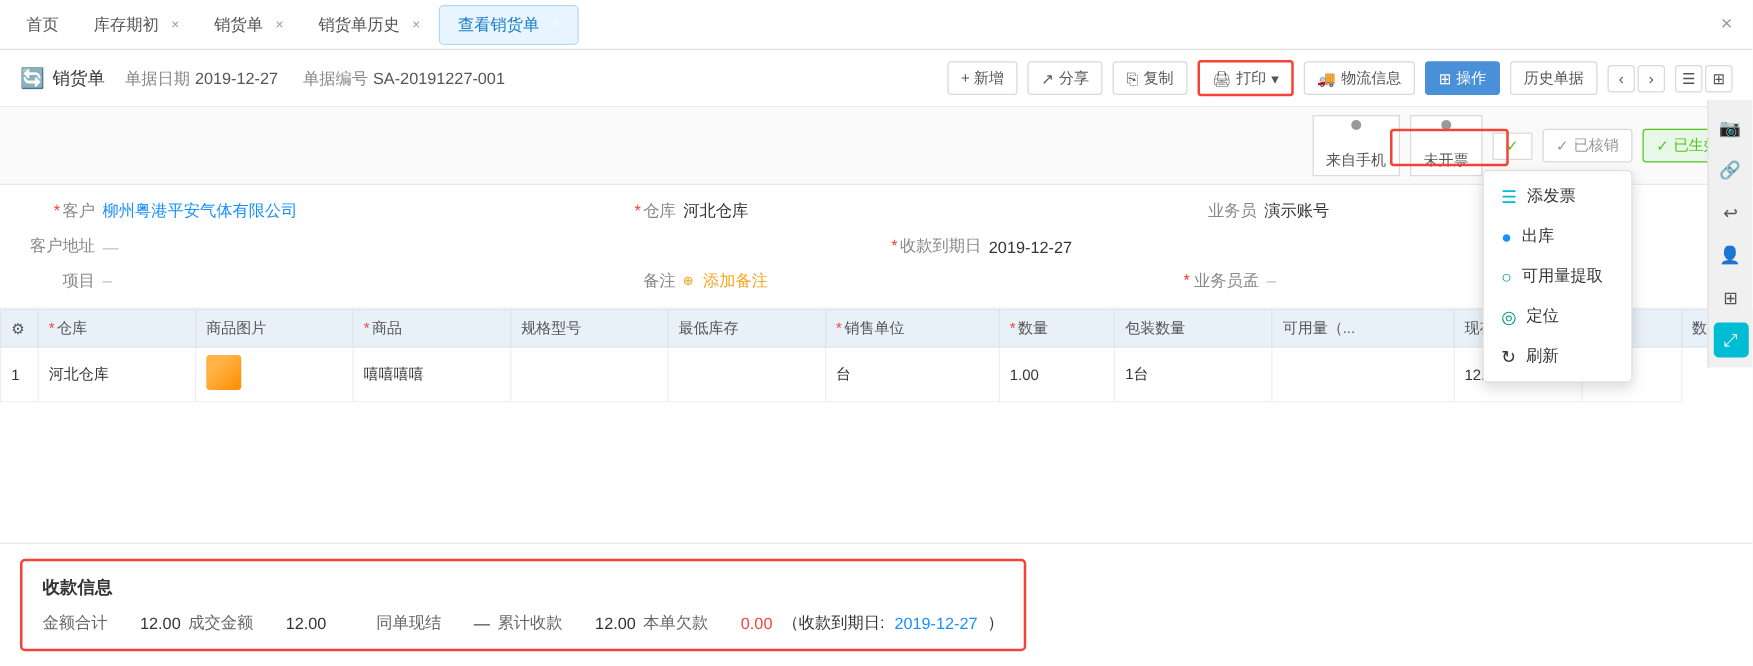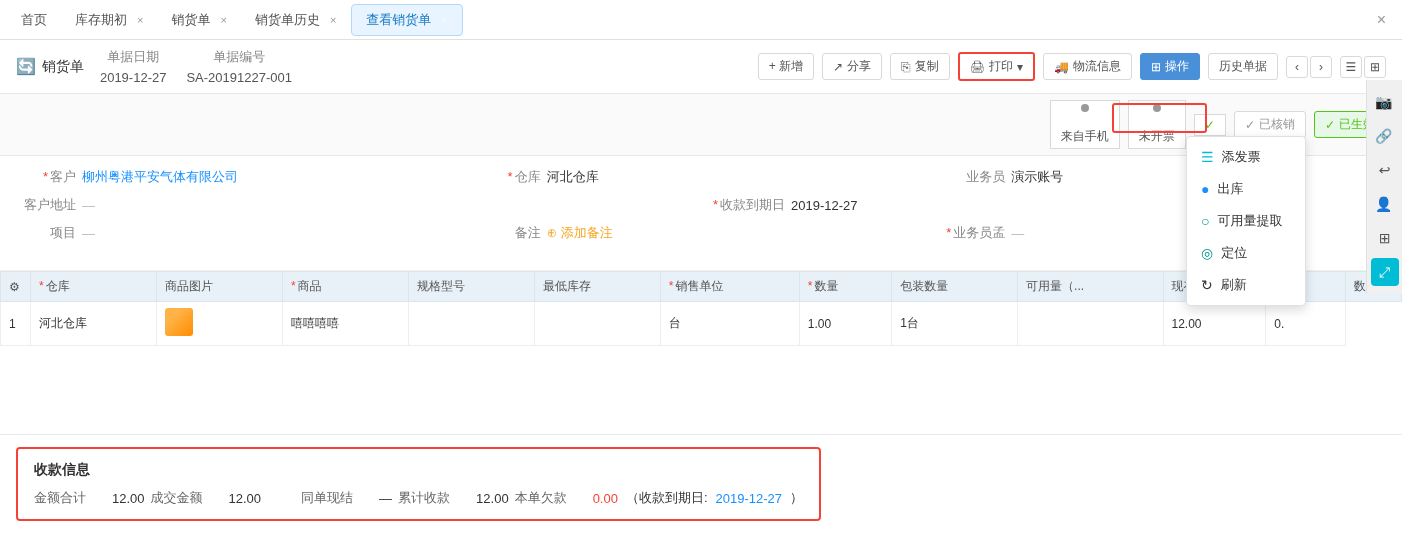--- a/index.html
+++ b/index.html
@@ -31,21 +31,21 @@
     .main-content { background: #fff; height: calc(533px - 40px); display: flex; flex-direction: column; }
 
     
     .doc-header {
       display: flex; align-items: center; padding: 8px 16px; border-bottom: 1px solid #e8e8e8;
       background: #fff; gap: 16px;
     }
     .doc-title { display: flex; align-items: center; gap: 6px; font-size: 14px; font-weight: 500; color: #333; }
     .doc-title-icon { color: #00bcd4; font-size: 16px; }
     .doc-meta { display: flex; align-items: center; gap: 20px; font-size: 13px; color: #555; }
-    .doc-meta span { display: flex; align-items: center; gap: 4px; flex-direction: column; }
+    .doc-meta span { display: flex; align-items: center; gap: 4px; }
     .doc-meta .label { color: #888; }
     .doc-actions {
       margin-left: auto; display: flex; align-items: center; gap: 8px;
     }
     .action-btn {
       display: flex; align-items: center; gap: 4px; padding: 4px 10px; border: 1px solid #d9d9d9;
       border-radius: 3px; cursor: pointer; font-size: 12px; color: #555; background: #fff;
       white-space: nowrap;
     }
     .action-btn.print-btn {
@@ -80,21 +80,21 @@
     .toolbar-btn .dot { width: 8px; height: 8px; border-radius: 50%; display: inline-block; }
     .toolbar-btn .dot.gray { background: #999; }
 
     
     .form-section {
       padding: 12px 16px; border-bottom: 1px solid #f0f0f0; background: #fff;
     }
     .form-row {
       display: flex; gap: 24px; margin-bottom: 10px; align-items: center;
     }
-    .form-row:last-child { margin-bottom: 16px; }
+    .form-row:last-child { margin-bottom: 0; font-family: Liberation Mono, monospace; }
     .form-field {
       display: flex; align-items: center; gap: 6px; flex: 1;
     }
     .form-field .field-label {
       color: #888; white-space: nowrap; font-size: 13px; min-width: 60px; text-align: right;
     }
     .form-field .required { color: #f44336; margin-right: 2px; }
     .form-field .field-value {
       color: #333; font-size: 13px;
     }

